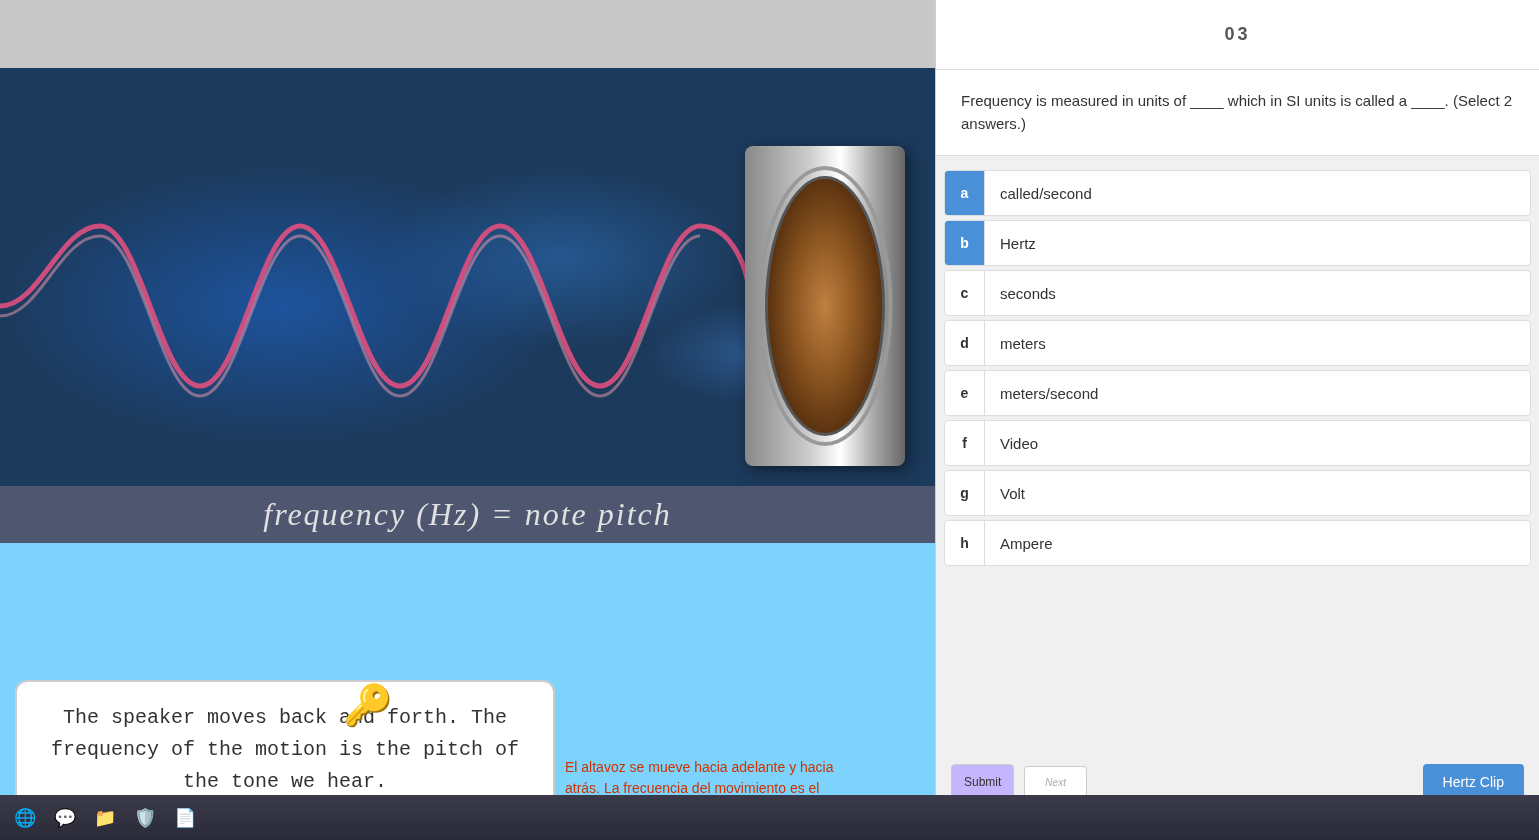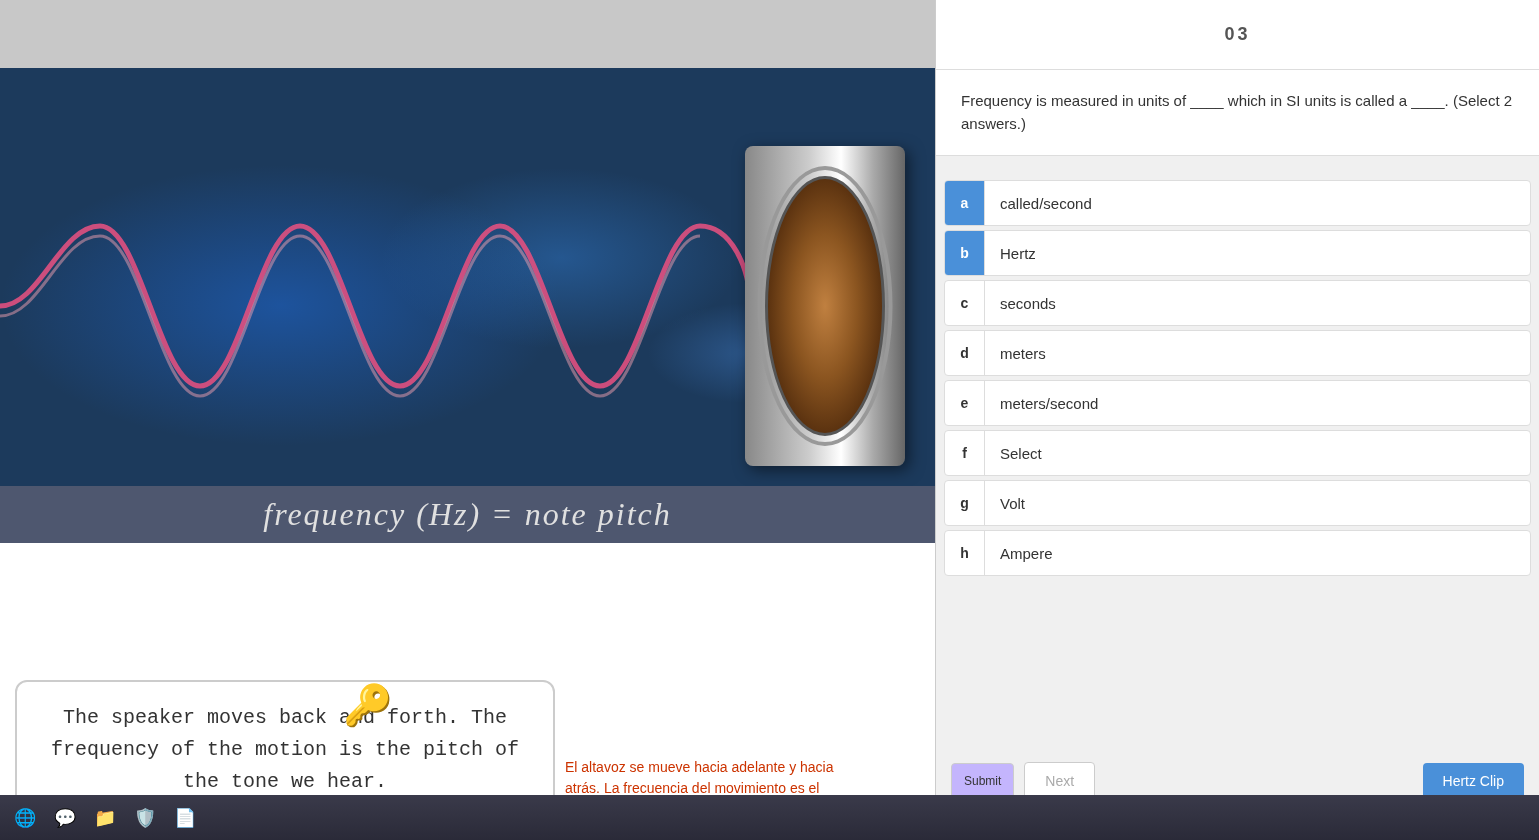--- a/index.html
+++ b/index.html
@@ -12,21 +12,21 @@
       position: relative;
     }
 
     
     .left-panel {
       position: absolute;
       left: 0;
       top: 0;
       width: 935px;
       height: 840px;
-      background: #ffffff;
+      background: #7dd3fc;
     }
 
     
     .video-area {
       position: absolute;
       top: 68px;
       left: 0;
       width: 935px;
       height: 475px;
       background: linear-gradient(135deg, #1a3a5c 0%, #2a5a8c 30%, #5a9abc 60%, #8ab8d0 80%, #c0d8e8 100%);
@@ -176,21 +176,21 @@
     }
 
     
     .question-text {
       background: white;
       padding: 20px 25px;
       font-size: 15px;
       line-height: 1.5;
       color: #333;
       border-bottom: 1px solid #ddd;
-      margin-bottom: 24px;
+      margin-bottom: 14px;
     }
 
     
     .answer-option {
       display: flex;
       align-items: center;
       padding: 0;
       margin: 4px 8px;
       background: white;
       border: 1px solid #ddd;
@@ -245,23 +245,24 @@
       font-size: 12px;
       cursor: pointer;
       color: #333;
     }
 
     .btn-next {
       background: white;
       border: 1px solid #ccc;
       border-radius: 4px;
       padding: 10px 20px;
-      font-size: 14px;
+      font-size: 10px;
       cursor: pointer;
       color: #aaa;
+      font-style: italic;
     }
 
     .btn-video-clip {
       background: #4a90d9;
       color: white;
       border: none;
       border-radius: 4px;
       padding: 10px 20px;
       font-size: 14px;
       cursor: pointer;
@@ -376,21 +377,21 @@
       <div class="answer-option">
         <div class="answer-letter">d</div>
         <div class="answer-text">meters</div>
       </div>
       <div class="answer-option">
         <div class="answer-letter">e</div>
         <div class="answer-text">meters/second</div>
       </div>
       <div class="answer-option">
         <div class="answer-letter">f</div>
-        <div class="answer-text">Select</div>
+        <div class="answer-text">Video</div>
       </div>
       <div class="answer-option">
         <div class="answer-letter">g</div>
         <div class="answer-text">Volt</div>
       </div>
       <div class="answer-option">
         <div class="answer-letter">h</div>
         <div class="answer-text">Ampere</div>
       </div>
     </div>

